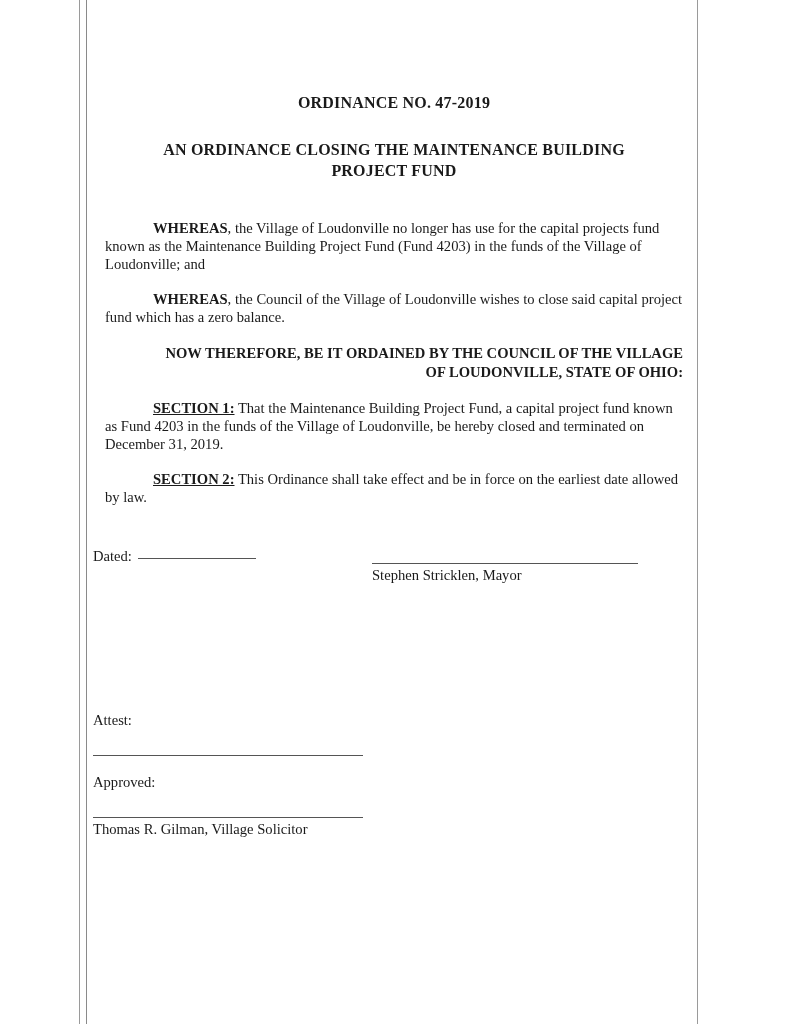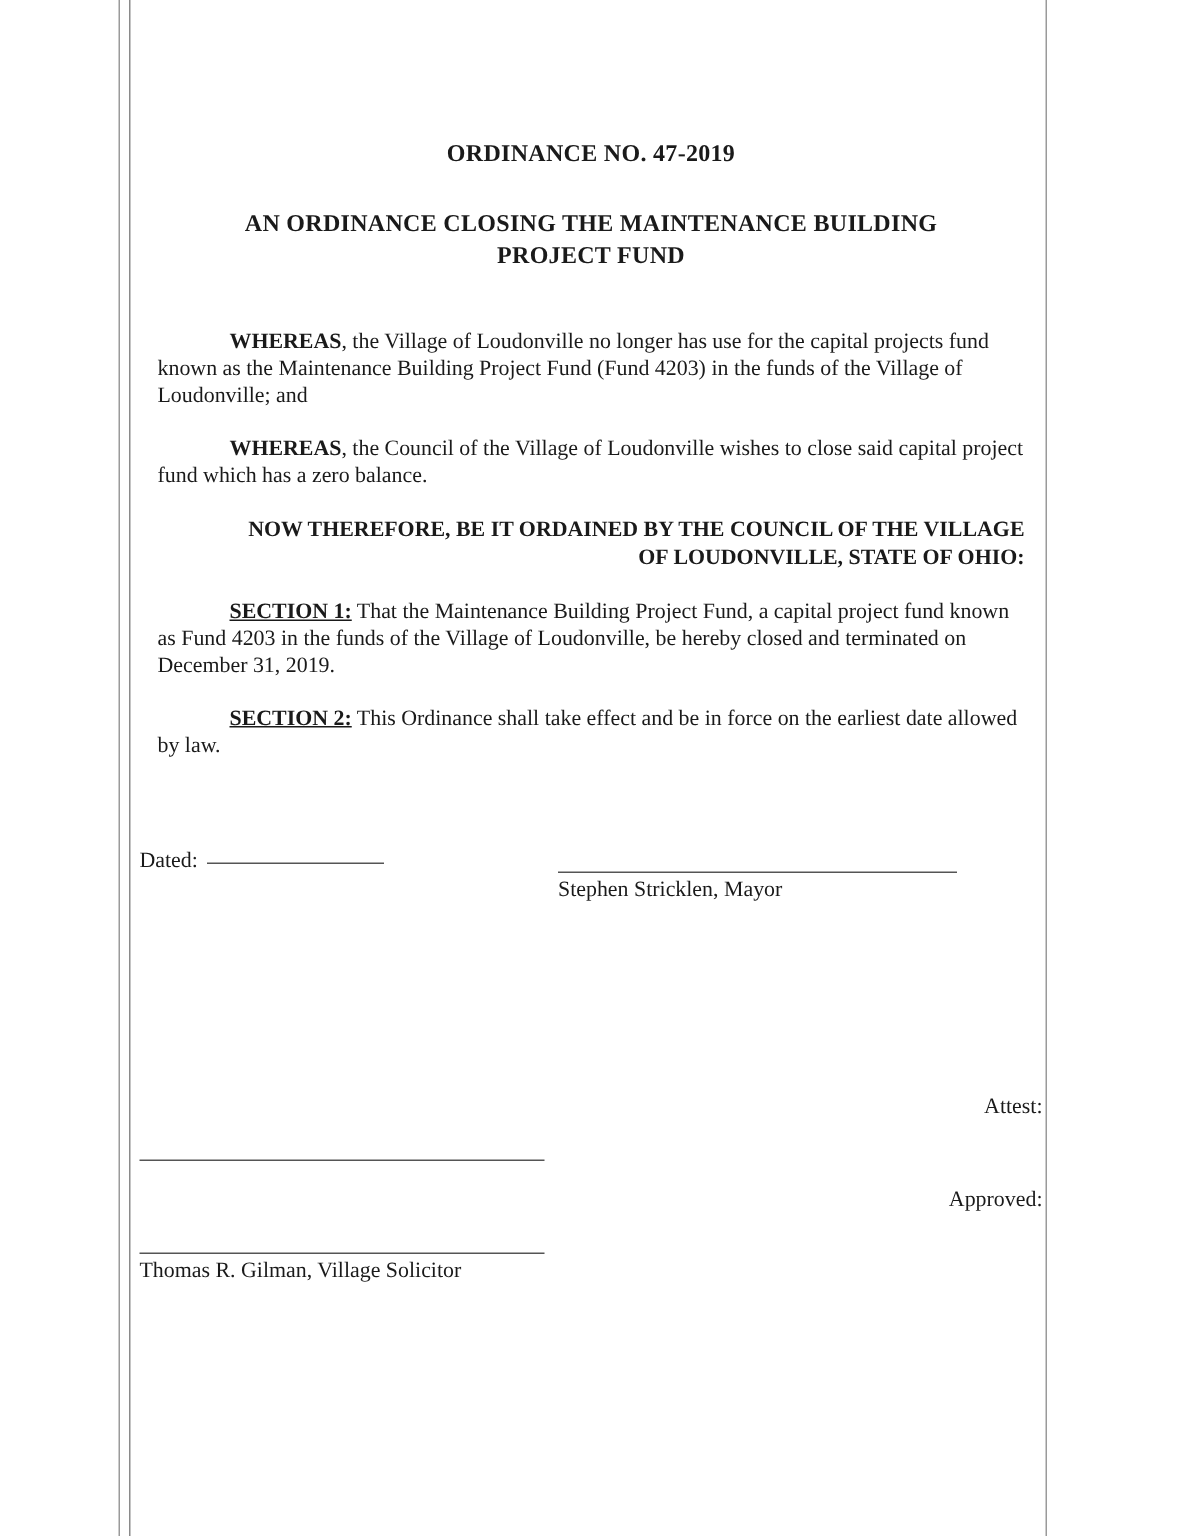--- a/index.html
+++ b/index.html
@@ -74,21 +74,21 @@
     font-weight: bold;
     line-height: 1.28;
     text-align: right;
   }
   #par-section-1 { margin-top: 17px; }
   #par-section-2 { margin-top: 17px; }
 
   
   #signature-row-top {
     position: relative;
-    margin-top: 60px;
+    margin-top: 42px;
     height: 60px;
   }
   #dated-block {
     position: absolute;
     left: 0;
     top: 0;
     font-size: 14.6px;
     white-space: nowrap;
   }
   #dated-line {
@@ -113,21 +113,20 @@
     margin-top: 3px;
     white-space: nowrap;
   }
 
   
   #attest-block { margin-top: 104px; }
   #approved-block { margin-top: 18px; }
   .sig-label {
     font-size: 14.6px;
     margin: 0;
-    text-align: right;
   }
   .sig-rule {
     width: 270px;
     border-bottom: 1px solid #555;
     height: 26px;
   }
 </style>
 </head>
 <body>
 

